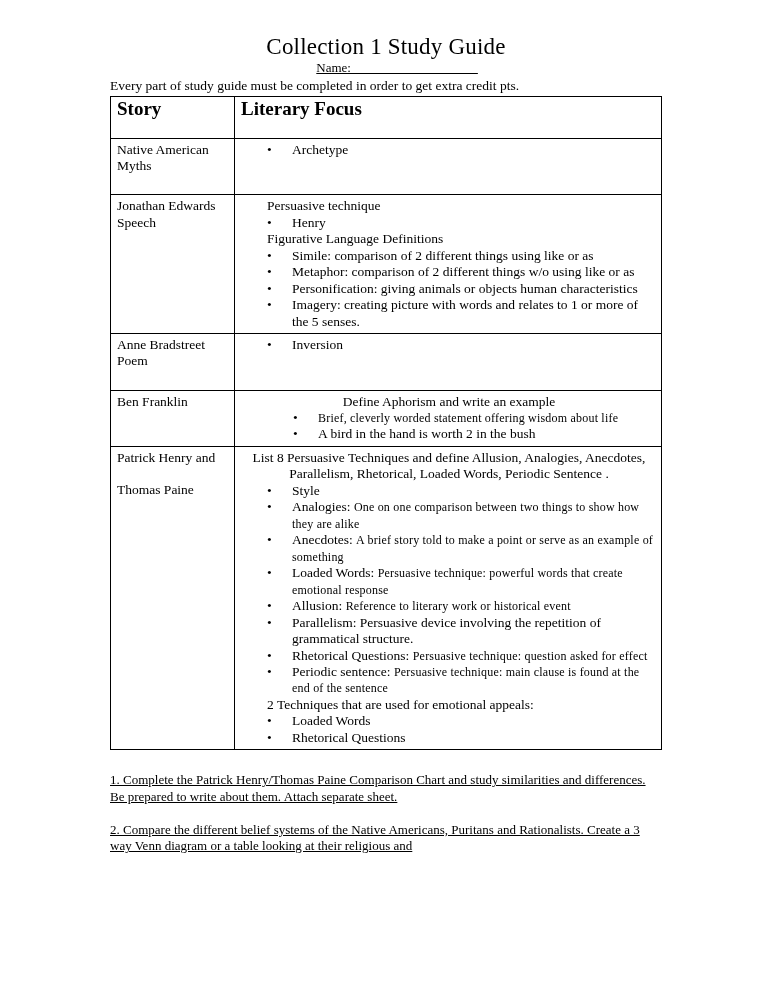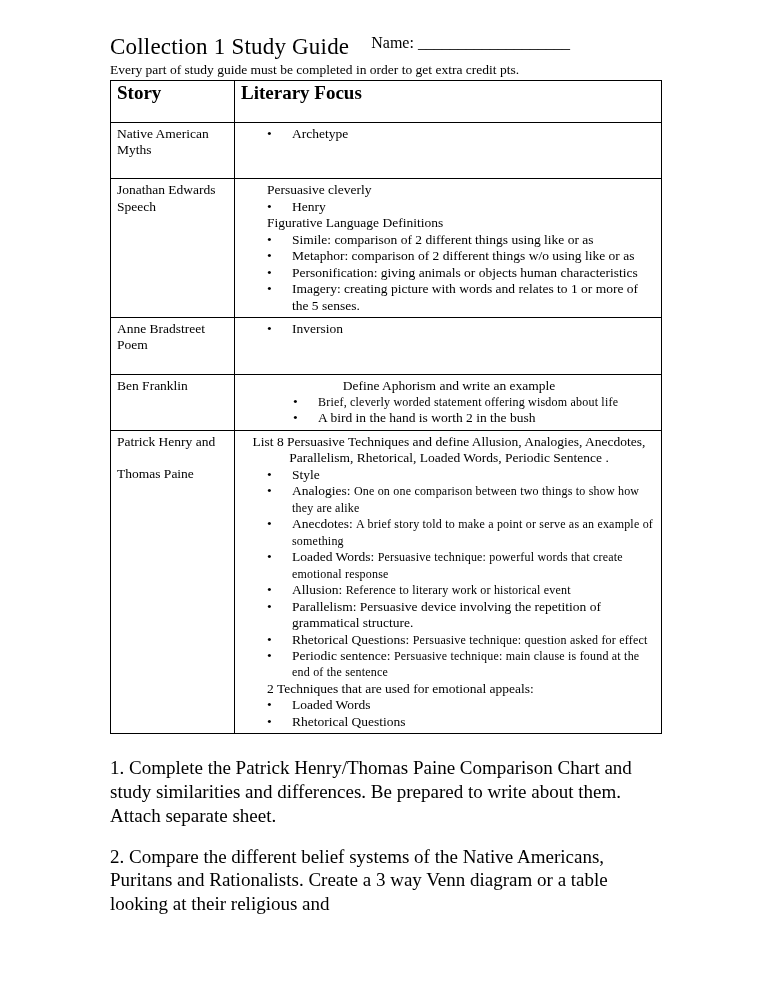--- a/index.html
+++ b/index.html
@@ -6,23 +6,23 @@
   html, body { background: #ffffff; }
   body {
     width: 768px;
     height: 994px;
     font-family: "Liberation Serif", serif;
     color: #000000;
     overflow: hidden;
   }
   .page { padding: 34px 106px 0 110px; }
 
-  .title-row { display: flex; align-items: flex-start; }
+  .title-row { display: flex; align-items: center; flex-direction: column; }
   .doc-title { font-size: 23px; font-weight: normal; letter-spacing: 0.2px; }
-  .name-label { font-size: 16px; margin-left: 22px; white-space: nowrap; }
+  .name-label { font-size: 13px; margin-left: 22px; white-space: nowrap; text-decoration: underline; }
 
   .subtitle { font-size: 13.5px; margin-top: 2px; margin-bottom: 2px; }
 
   table.study-table { width: 100%; border-collapse: collapse; }
   .study-table th, .study-table td {
     border: 1px solid #000000;
     vertical-align: top;
     text-align: left;
   }
   .study-table th {
@@ -53,23 +53,24 @@
     width: 12px;
     margin-right: 13px;
     font-size: 13.5px;
   }
   .line-text { flex: 1 1 auto; }
   .run.bold { font-weight: normal; margin-top: 34px; }
   .run.small { font-size: 12px; letter-spacing: 0.2px; }
 
   .footer-paragraphs { margin-top: 22px; }
   .footer-para {
-    font-size: 19px;
+    font-size: 13px;
     line-height: 1.25;
     margin-bottom: 17px;
+    text-decoration: underline;
   }
 </style>
 </head>
 <body>
 
 <div class="page">
 
   <div class="title-row">
     <span class="doc-title">Collection 1 Study Guide</span>
     <span class="name-label">Name: ___________________</span>
@@ -91,21 +92,21 @@
             <div class="line indent-1">
               <span class="bullet">•</span>
               <span class="line-text"><span class="run">Archetype</span></span>
             </div>
           </td>
         </tr>
         <tr>
           <td class="story-cell">Jonathan Edwards Speech</td>
           <td class="focus-cell">
             <div class="line indent-1">
-              <span class="line-text"><span class="run">Persuasive cleverly</span></span>
+              <span class="line-text"><span class="run">Persuasive technique</span></span>
             </div>
             <div class="line indent-1">
               <span class="bullet">•</span>
               <span class="line-text"><span class="run">Henry</span></span>
             </div>
             <div class="line indent-1">
               <span class="line-text"><span class="run">Figurative Language Definitions</span></span>
             </div>
             <div class="line indent-1">
               <span class="bullet">•</span>

